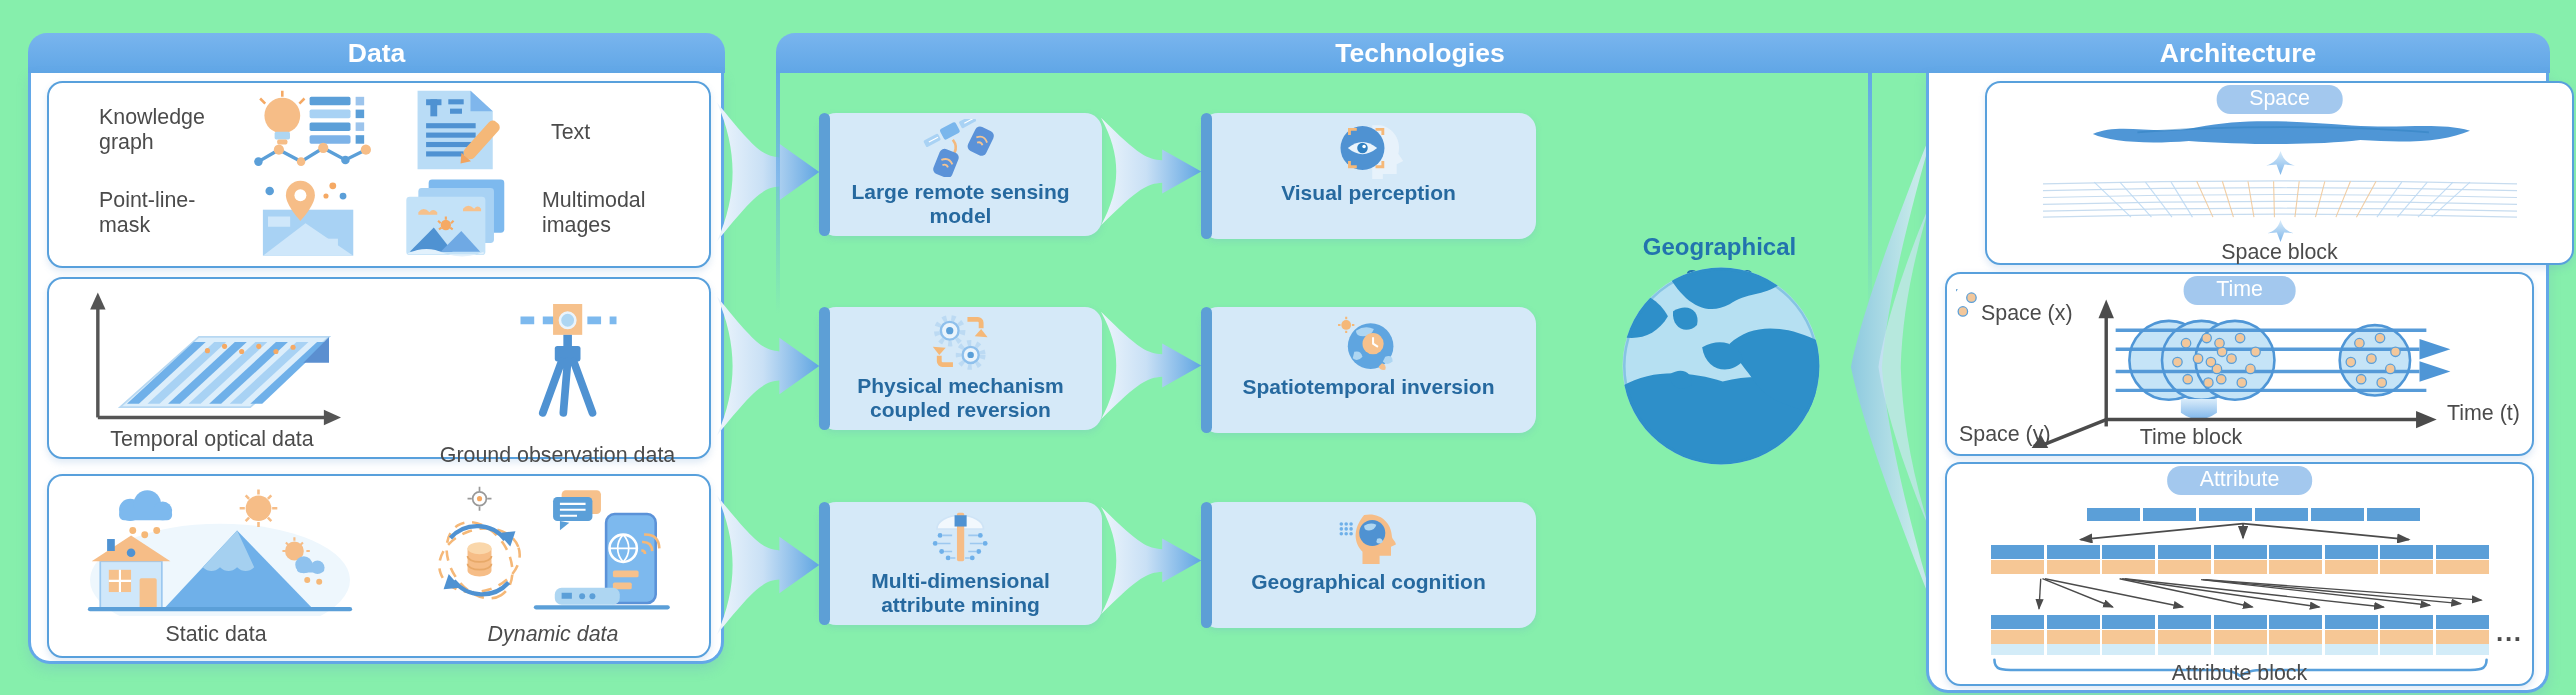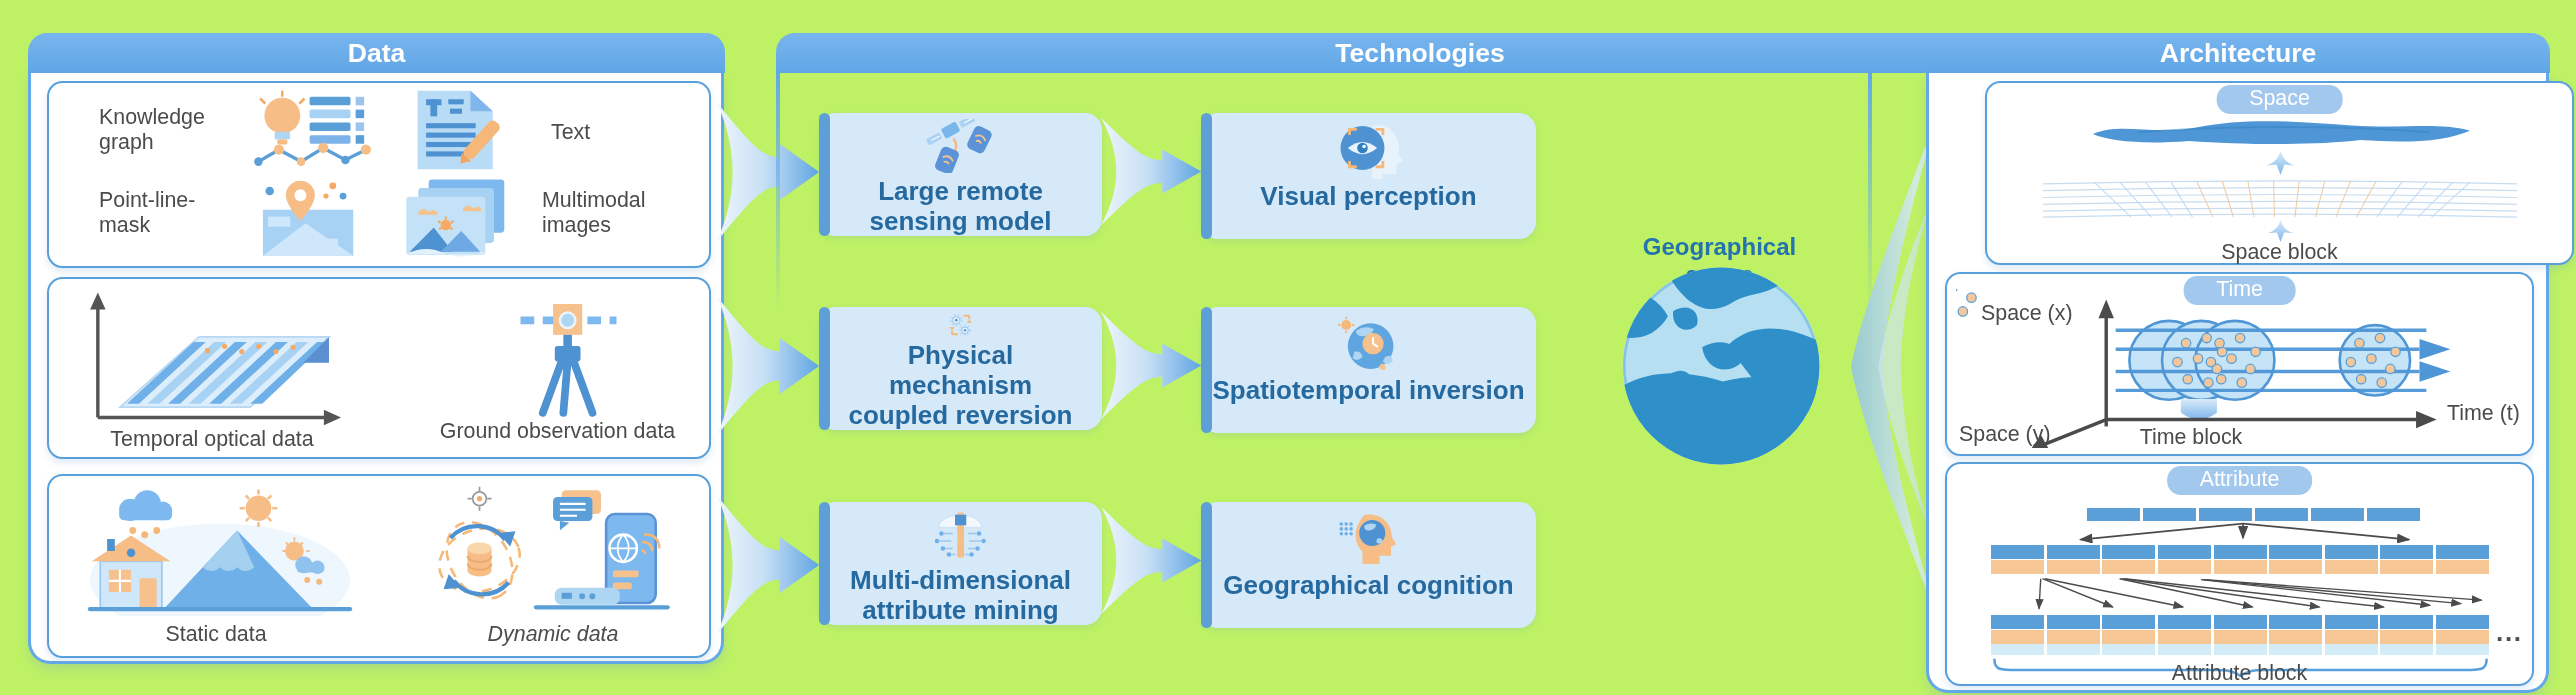--- a/index.html
+++ b/index.html
@@ -1,34 +1,34 @@
 <!DOCTYPE html>
 <html style="font-size:13.7px"><head>
 <meta charset="utf-8">
 <style>
   html,body{margin:0;padding:0;background:#fff;}
   body{font-family:"Liberation Sans","DejaVu Sans",sans-serif;}
-  .stage{position:relative;width:2576px;height:696px;background:#bef264;overflow:hidden;}
+  .stage{position:relative;width:2576px;height:696px;background:#86efac;overflow:hidden;}
   .abs{position:absolute;}
   
   .hbar{position:absolute;height:40px;background:linear-gradient(180deg,#79b5ee,#60a6e6);
         border-radius:19px 19px 0 0;color:#fff;font-weight:700;font-size:26.6px;text-align:center;line-height:40px;}
   .pbody{position:absolute;background:#fff;border:3.4px solid #63a8e8;border-top:none;
          border-radius:0 0 22px 22px;box-shadow:0 5.1px 12px rgba(106,157,208,.22);}
   .sbox{position:absolute;background:#fff;border:2.6px solid #58a0dc;border-radius:15.4px;
         box-shadow:0 3.4px 7.7px rgba(106,157,208,.20);}
   .fade-strip{position:absolute;width:4.3px;background:linear-gradient(180deg,#63a8e8 0%,rgba(99,168,232,0) 85%);}
   
   .glabel{position:absolute;font-size:21.4px;color:#4b4b4b;line-height:1.18;}
   .center{text-align:center;}
   
   .tbox{position:absolute;background:#d5e9f8;border-radius:17px;display:flex;flex-direction:column;
         align-items:center;padding-top:6px;box-shadow:0 2.6px 6.9px rgba(106,157,208,.18);}
   .tbox::before{content:"";position:absolute;left:0;top:0;bottom:0;width:11px;background:#5d9fd6;border-radius:8.6px;}
-  .tlabel{font-weight:700;font-size:26px;color:#26699f;text-align:center;line-height:1.16;margin-top:2.6px;}
+  .tlabel{font-weight:700;font-size:21px;color:#26699f;text-align:center;line-height:1.16;margin-top:2.6px;}
   
   .badge{position:absolute;left:50%;transform:translateX(-50%);background:#a3c8ee;color:#fff;
          font-size:21.4px;line-height:1.2;padding:1.7px 33px;border-radius:13.7px;white-space:nowrap;}
   
   .segrow{position:absolute;display:flex;gap:2.6px;}
   .segrow div{flex:1;}
   .seg-blue div{background:#5b9fd8;}
   .seg-orange div{background:#f6c795;}
   .seg-pale div{background:#d3ecf8;}
   .dots-more{position:absolute;font-size:26px;font-weight:700;color:#4b4b4b;letter-spacing:1.7px;}
@@ -157,21 +157,21 @@
     </svg>
     <span class="glabel center" style="left:13px;top:148px;width:300px;">Temporal optical data</span>
     <svg class="abs" style="left:468px;top:19px;" width="103" height="120" viewBox="0 0 120 140">
       <path d="M4,26 H116" stroke="#7db9ee" stroke-width="9" stroke-dasharray="16 10"></path>
       <rect x="42" y="7" width="34" height="36" fill="#f6c18c"></rect>
       <circle cx="59" cy="26" r="9" fill="#aed6f2" stroke="#eaf4fc" stroke-width="3"></circle>
       <rect x="54" y="43" width="10" height="24" fill="#4f92d2"></rect>
       <rect x="44" y="56" width="30" height="18" rx="3" fill="#4f92d2"></rect>
       <path d="M52,74 L30,134 M66,74 L88,134 M59,74 L54,134" stroke="#4f92d2" stroke-width="9" stroke-linecap="round"></path>
     </svg>
-    <span class="glabel center" style="left:365px;top:140px;width:287px;">Ground observation data</span>
+    <span class="glabel center" style="left:365px;top:164px;width:287px;">Ground observation data</span>
   </div>
 
   <div class="sbox" style="left:47px;top:474px;width:660px;height:180px;">
     <svg class="abs" style="left:34px;top:10.3px;" width="274" height="130" viewBox="0 0 320 152">
       <ellipse cx="160" cy="110" rx="152" ry="66" fill="#eef7fd"></ellipse>
       <circle cx="205" cy="26" r="15" fill="#f6bd87"></circle>
       <g stroke="#f6bd87" stroke-width="3">
         <path d="M205,4 v6 M205,42 v6 M183,26 h6 M221,26 h6 M190,11 l4,4 M216,37 l4,4 M220,11 l-4,4 M194,37 l-4,4"></path>
       </g>
       <g fill="#7db9ee">

